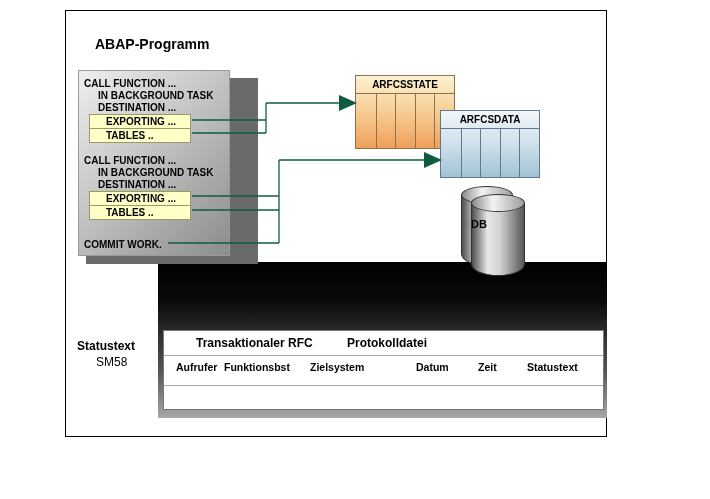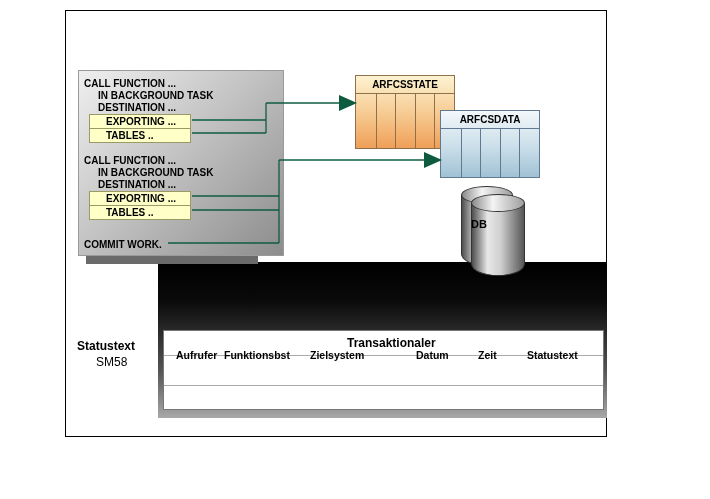--- a/index.html
+++ b/index.html
@@ -10,21 +10,21 @@
   .outer-frame { left: 65px; top: 10px; width: 542px; height: 427px; border: 1px solid #000; }
 
   .diagram-title { left: 95px; top: 36px; font-size: 14px; font-weight: bold; white-space: nowrap; }
 
   
   .band { left: 158px; top: 262px; width: 449px; height: 156px;
           background: linear-gradient(180deg, #000 0%, #0a0a0a 25%, #555 70%, #a8a8a8 100%); }
 
   
   .code-shadow { left: 86px; top: 78px; width: 172px; height: 186px; background: #6a6a6a; }
-  .code-box { left: 78px; top: 70px; width: 206px; height: 186px;
+  .code-box { left: 78px; top: 70px; width: 152px; height: 186px;
               background: linear-gradient(135deg, #efefef 0%, #c4c4c4 45%, #8c8c8c 100%);
               border: 1px solid #9a9a9a; }
   .code-line { position: absolute; font-size: 10px; font-weight: bold; white-space: nowrap; }
   .ind0 { left: 5px; }
   .ind1 { left: 19px; }
   .hl { left: 10px; width: 102px; background: #ffffc8; border: 1px solid #9a9a66; padding: 1px 0 1px 16px; }
 
   
   .db-table { border: 1px solid #807060; }
   .tbl-state { left: 355px; top: 75px; width: 100px; height: 74px;
@@ -62,35 +62,36 @@
   
   .txn-label { left: 77px; top: 339px; font-size: 12px; font-weight: bold; white-space: nowrap; }
   .txn-code  { left: 96px; top: 355px; font-size: 12px; font-weight: normal; }
 
   
   .log { left: 163px; top: 330px; width: 441px; height: 80px; background: #fff; border: 1px solid #777; }
   .log-title-row { position: relative; height: 25px; border-bottom: 1px solid #aaa; }
   .log-title-left  { position: absolute; left: 32px;  top: 5px; font-size: 12px; font-weight: bold; white-space: nowrap; }
   .log-title-right { position: absolute; left: 183px; top: 5px; font-size: 12px; font-weight: bold; white-space: nowrap; }
   .log-head-row { position: relative; height: 30px; border-bottom: 1px solid #aaa; }
-  .log-col  { position: absolute; bottom: 24px; font-size: 10.5px; font-weight: bold; white-space: nowrap; }
+  .log-col  { position: absolute; bottom: 12px; font-size: 10.5px; font-weight: bold; white-space: nowrap; }
   .log-data-row { position: relative; height: 23px; }
   .log-cell { position: absolute; top: 4px; font-size: 10.5px; font-weight: bold; white-space: nowrap; }
   .hc0 { left: 12px; }  .hc1 { left: 60px; }  .hc2 { left: 146px; }
   .hc3 { left: 252px; } .hc4 { left: 314px; } .hc5 { left: 363px; }
   .dc0 { left: 12px; }  .dc1 { left: 58px; }  .dc2 { left: 166px; }
   .dc3 { left: 255px; } .dc4 { left: 312px; } .dc5 { left: 378px; }
 </style>
 </head>
 <body>
 
 <div class="canvas">
 
   <div class="abs outer-frame"></div>
 
+  <div class="abs diagram-title">ABAP-Programm</div>
 
   <div class="abs band"></div>
 
   <div class="abs db-table tbl-state">
     <span class="db-table-label">ARFCSSTATE</span>
     <div class="tbl-grid">
       <div class="vline v1"></div>
       <div class="vline v2"></div>
       <div class="vline v3"></div>
       <div class="vline v4"></div>
@@ -146,21 +147,22 @@
     <line x1="279" y1="160" x2="279" y2="243" stroke="#0e5c3f" stroke-width="1.3"></line>
     <line x1="279" y1="160" x2="425" y2="160" stroke="#0e5c3f" stroke-width="1.3"></line>
     <polygon points="424,152 442,160 424,168" fill="#0e5c3f"></polygon>
   </svg>
 
   <div class="abs txn-label">Statustext</div>
   <div class="abs txn-code">SM58</div>
 
   <div class="abs log">
     <div class="log-title-row">
-      <span class="log-title-right">Transaktionaler</span>
+      <span class="log-title-left">Transaktionaler RFC</span>
+      <span class="log-title-right">Protokolldatei</span>
     </div>
     <div class="log-head-row">
       <span class="log-col hc0">Aufrufer</span>
       <span class="log-col hc1">Funktionsbst</span>
       <span class="log-col hc2">Zielsystem</span>
       <span class="log-col hc3">Datum</span>
       <span class="log-col hc4">Zeit</span>
       <span class="log-col hc5">Statustext</span>
     </div>
   </div>

